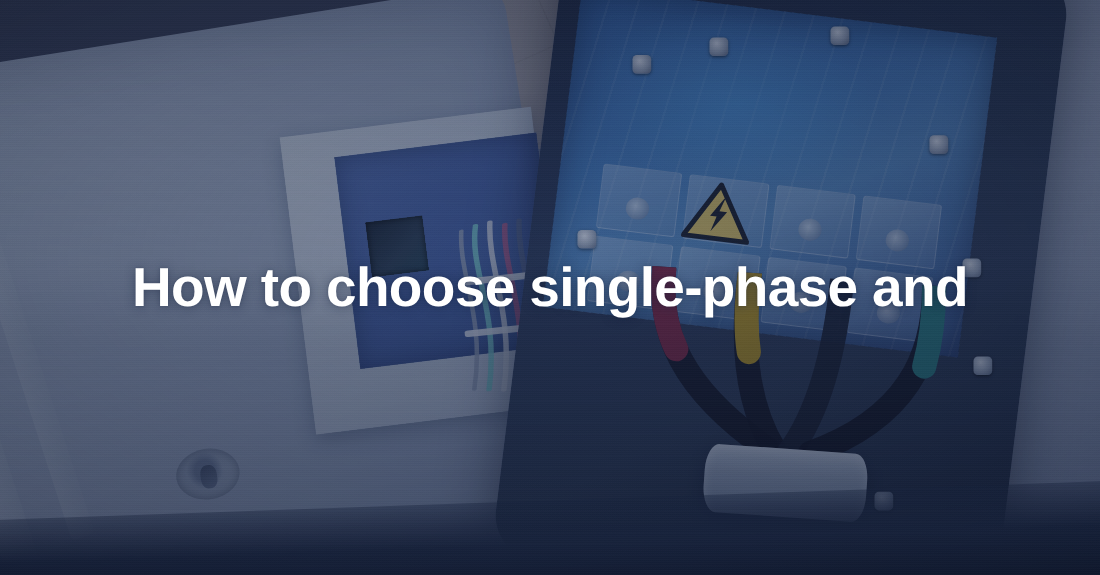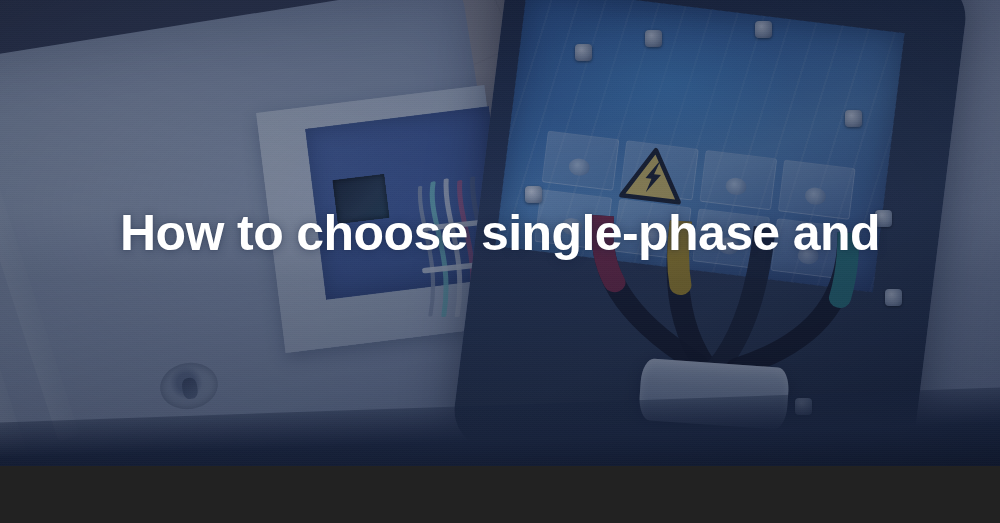--- a/index.html
+++ b/index.html
@@ -6,21 +6,21 @@
   html, body {
     margin: 0;
     padding: 0;
     background: #222;
   }
   * { box-sizing: border-box; }
 
   #hero-banner {
     position: relative;
     width: 1000px;
-    height: 466px;
+    height: 523px;
     overflow: hidden;
     font-family: "Liberation Sans", sans-serif;
     background: #6d7f9c;
     text-decoration: underline;
   }
 
   
   .photo-layer {
     position: absolute;
     inset: 0;

